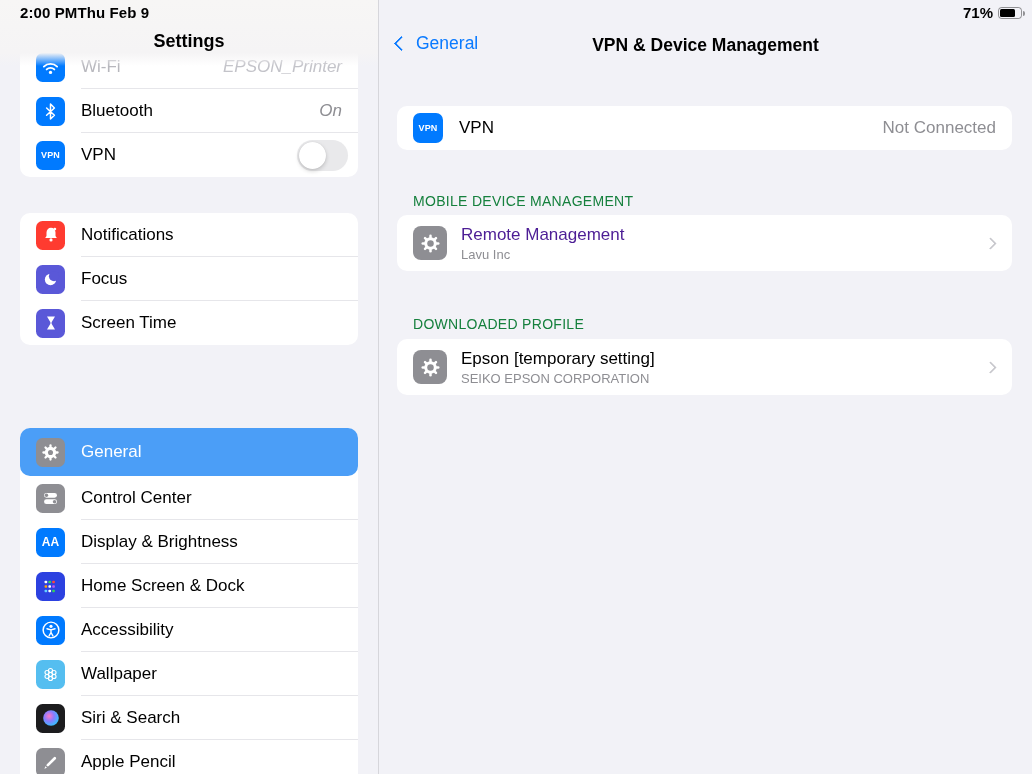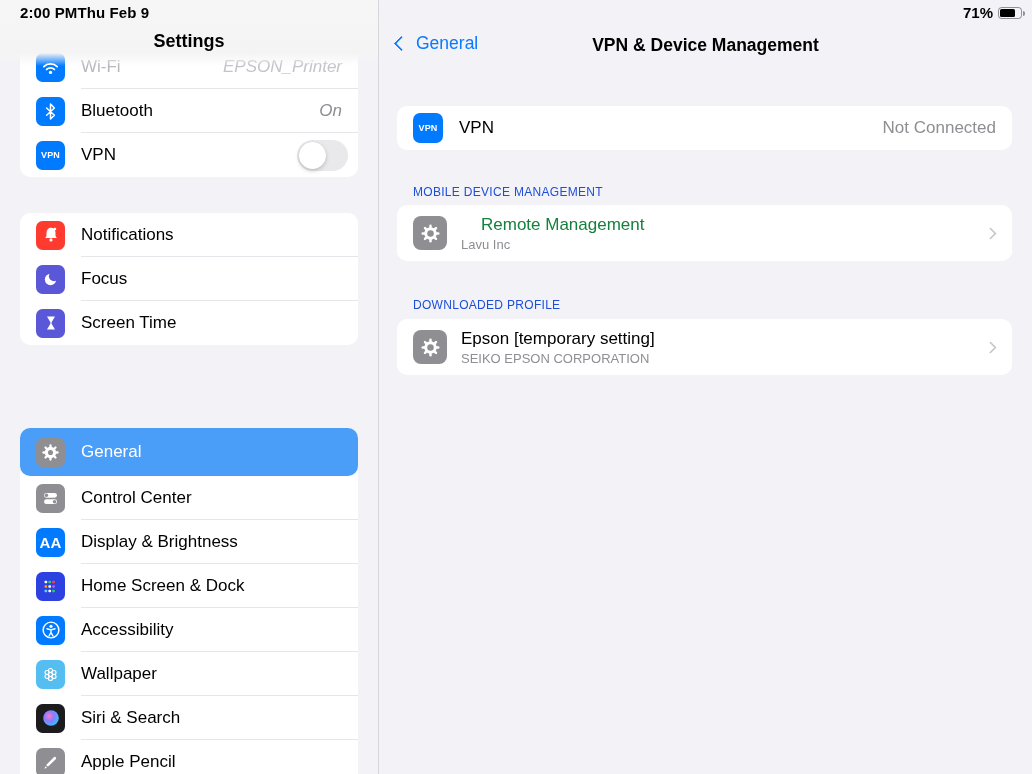--- a/index.html
+++ b/index.html
@@ -65,26 +65,26 @@
   .detail-content { position:absolute; top:106px; left:18px; right:20px; }
   .dcard { position:relative; background:#fff; border-radius:10px; }
   .drow { position:relative; display:flex; align-items:center; }
   .drow.single { height:44px; }
   .drow.double { height:56px; }
   .dicon { position:absolute; left:16px; width:30px; height:30px; border-radius:7px;
            display:flex; align-items:center; justify-content:center; }
   .dicon.big { width:34px; height:34px; border-radius:8px; }
   .dmain { position:absolute; left:62px; right:40px; }
   .dtitle { font-size:17px; color:#000; }
-  .dtitle.red { color:#15803d;margin-left:20px; }
+  .dtitle.red { color:#4c1d95; }
   .dsub { font-size:13px; color:#8E8E93; margin-top:2px; }
   .dvalue { position:absolute; right:16px; font-size:17px; color:#8E8E93; }
   .chev-r { position:absolute; right:17px; width:9px; height:9px; border-top:2.4px solid #C7C7CC;
             border-right:2.4px solid #C7C7CC; transform:rotate(45deg); border-radius:1px; }
-  .section-label { font-size:12px; color:#1d4ed8; letter-spacing:.3px; margin-left:16px; }
+  .section-label { font-size:14px; color:#15803d; letter-spacing:.3px; margin-left:16px;margin-top:8px; }
   .gap35 { height:35px; } .gap6 { height:6px; } .gap36 { height:37px; } .gap7 { height:7px; }
 </style>
 </head>
 <body>
 
 <div class="statusbar">
   <div class="sb-left">
     <span>2:00 PM</span><span class="sb-date">Thu Feb 9</span>
   </div>
   <div class="sb-right">
@@ -187,21 +187,21 @@
             <circle cx="7.4" cy="8.35" r="1.95" fill="#8E8E93"></circle>
             <rect x="4.6" y="12.9" width="14.8" height="5.5" rx="2.75" fill="#fff"></rect>
             <circle cx="16.6" cy="15.65" r="1.95" fill="#8E8E93"></circle>
           </svg>
       </span>
       <span class="row-label">Control Center</span>
       <span class="row-sep"></span>
     </div>
     <div class="row">
       <span class="appicon" style="background:#007AFF">
-        <span class="badge-txt" style="font-size:15px">AA</span>
+        <span class="badge-txt" style="font-size:12px">AA</span>
       </span>
       <span class="row-label">Display &amp; Brightness</span>
       <span class="row-sep"></span>
     </div>
     <div class="row">
       <span class="appicon" style="background:#2C41E0">
         <svg viewBox="0 0 24 24" width="21" height="21">
           <g>
             <rect x="5.2" y="5.4" width="3" height="3" rx="0.9" fill="#fff"></rect>
               <rect x="9.6" y="5.4" width="3" height="3" rx="0.9" fill="#30D158"></rect>

